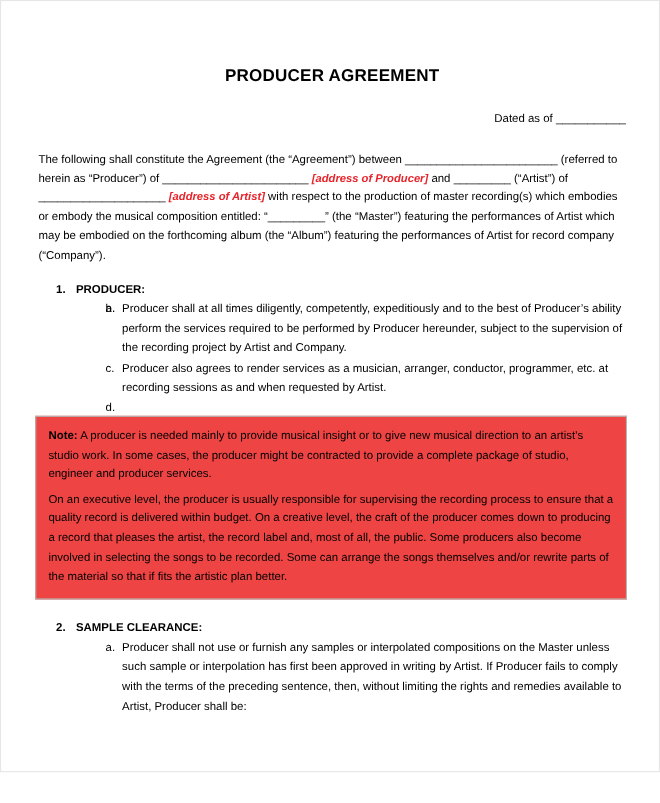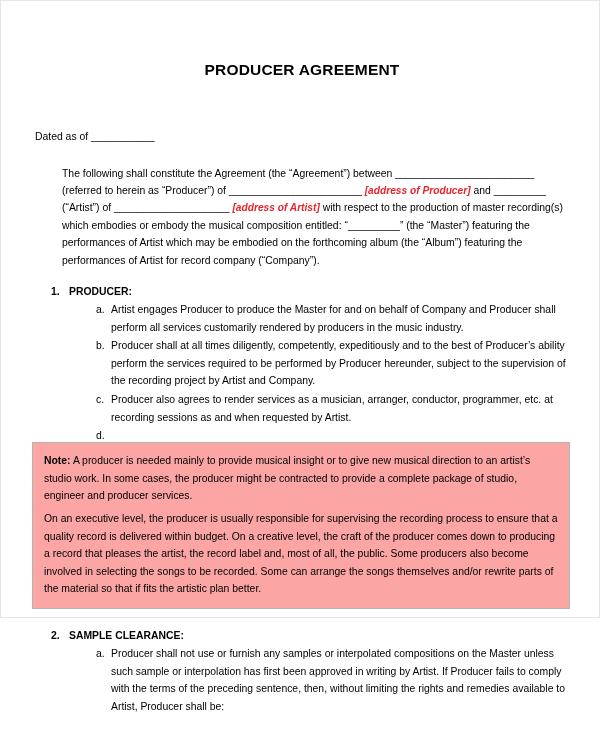--- a/index.html
+++ b/index.html
@@ -10,21 +10,21 @@
   body {
     width: 600px;
     height: 730px;
     overflow: hidden;
     font-family: "Liberation Sans", sans-serif;
     color: #000000;
   }
   .page {
     position: relative;
     width: 600px;
-    height: 618px;
+    height: 702px;
     box-sizing: border-box;
     background: #ffffff;
     border: 1px solid #e6e6e6;
     padding-left: 44px;
   }
   .page-inner {
     position: absolute;
     left: 34px;
     top: 0;
     width: 534px;
@@ -32,30 +32,30 @@
   .doc-title {
     margin: 0;
     padding-top: 60px;
     text-align: center;
     font-size: 15.5px;
     font-weight: bold;
     letter-spacing: 0.2px;
     line-height: 1.2;
   }
   .dated-line {
-    margin-top: 48px;
+    margin-top: 20px;
     font-size: 10.4px;
     line-height: 17px;
+    text-align: right;
   }
   .lead-para {
     margin-top: 20px;
     font-size: 10.4px;
     line-height: 17.4px;
     text-align: left;
-    margin-left: 27px;
   }
   .redfill {
     color: #e8232a;
     font-style: italic;
     font-weight: bold;
     font-size: 10.2px;
   }
   .section {
     margin-top: 14px;
   }
@@ -89,21 +89,21 @@
     left: 61px;
     top: 0;
     width: 14px;
     text-align: left;
   }
   .note-box {
     margin-top: 16px;
     margin-left: -3px;
     width: 538px;
     box-sizing: border-box;
-    background: #fca5a5;
+    background: #ef4444;
     border: 1px solid #b4b4b4;
     padding: 9px 11px 10px 11px;
   }
   .note-box p {
     margin: 0;
     font-size: 10.4px;
     line-height: 17.6px;
   }
   .note-box p + p {
     margin-top: 5px;
@@ -127,21 +127,20 @@
 
     <p class="lead-para"><span>The following shall constitute the Agreement (the “Agreement”) between ________________________ (referred to herein as “Producer”) of _______________________ </span><span class="redfill">[address of Producer]</span><span> and _________ (“Artist”) of ____________________ </span><span class="redfill">[address of Artist]</span><span> with respect to the production of master recording(s) which embodies or embody the musical composition entitled: “_________” (the “Master”) featuring the performances of Artist which may be embodied on the forthcoming album (the “Album”) featuring the performances of Artist for record company (“Company”).</span></p>
 
     <div class="section">
       <div class="section-head">
         <span class="num">1.</span><span>PRODUCER:</span>
       </div>
       <ul class="alpha-list">
         <li class="alpha-item">
           <span class="marker">a.</span>
-          <span>Artist engages Producer to produce the Master for and on behalf of Company and Producer shall perform all services customarily rendered by producers in the music industry.</span>
         </li>
         <li class="alpha-item">
           <span class="marker">b.</span>
           <span>Producer shall at all times diligently, competently, expeditiously and to the best of Producer’s ability perform the services required to be performed by Producer hereunder, subject to the supervision of the recording project by Artist and Company.</span>
         </li>
         <li class="alpha-item">
           <span class="marker">c.</span>
           <span>Producer also agrees to render services as a musician, arranger, conductor, programmer, etc. at recording sessions as and when requested by Artist.</span>
         </li>
         <li class="alpha-item">

